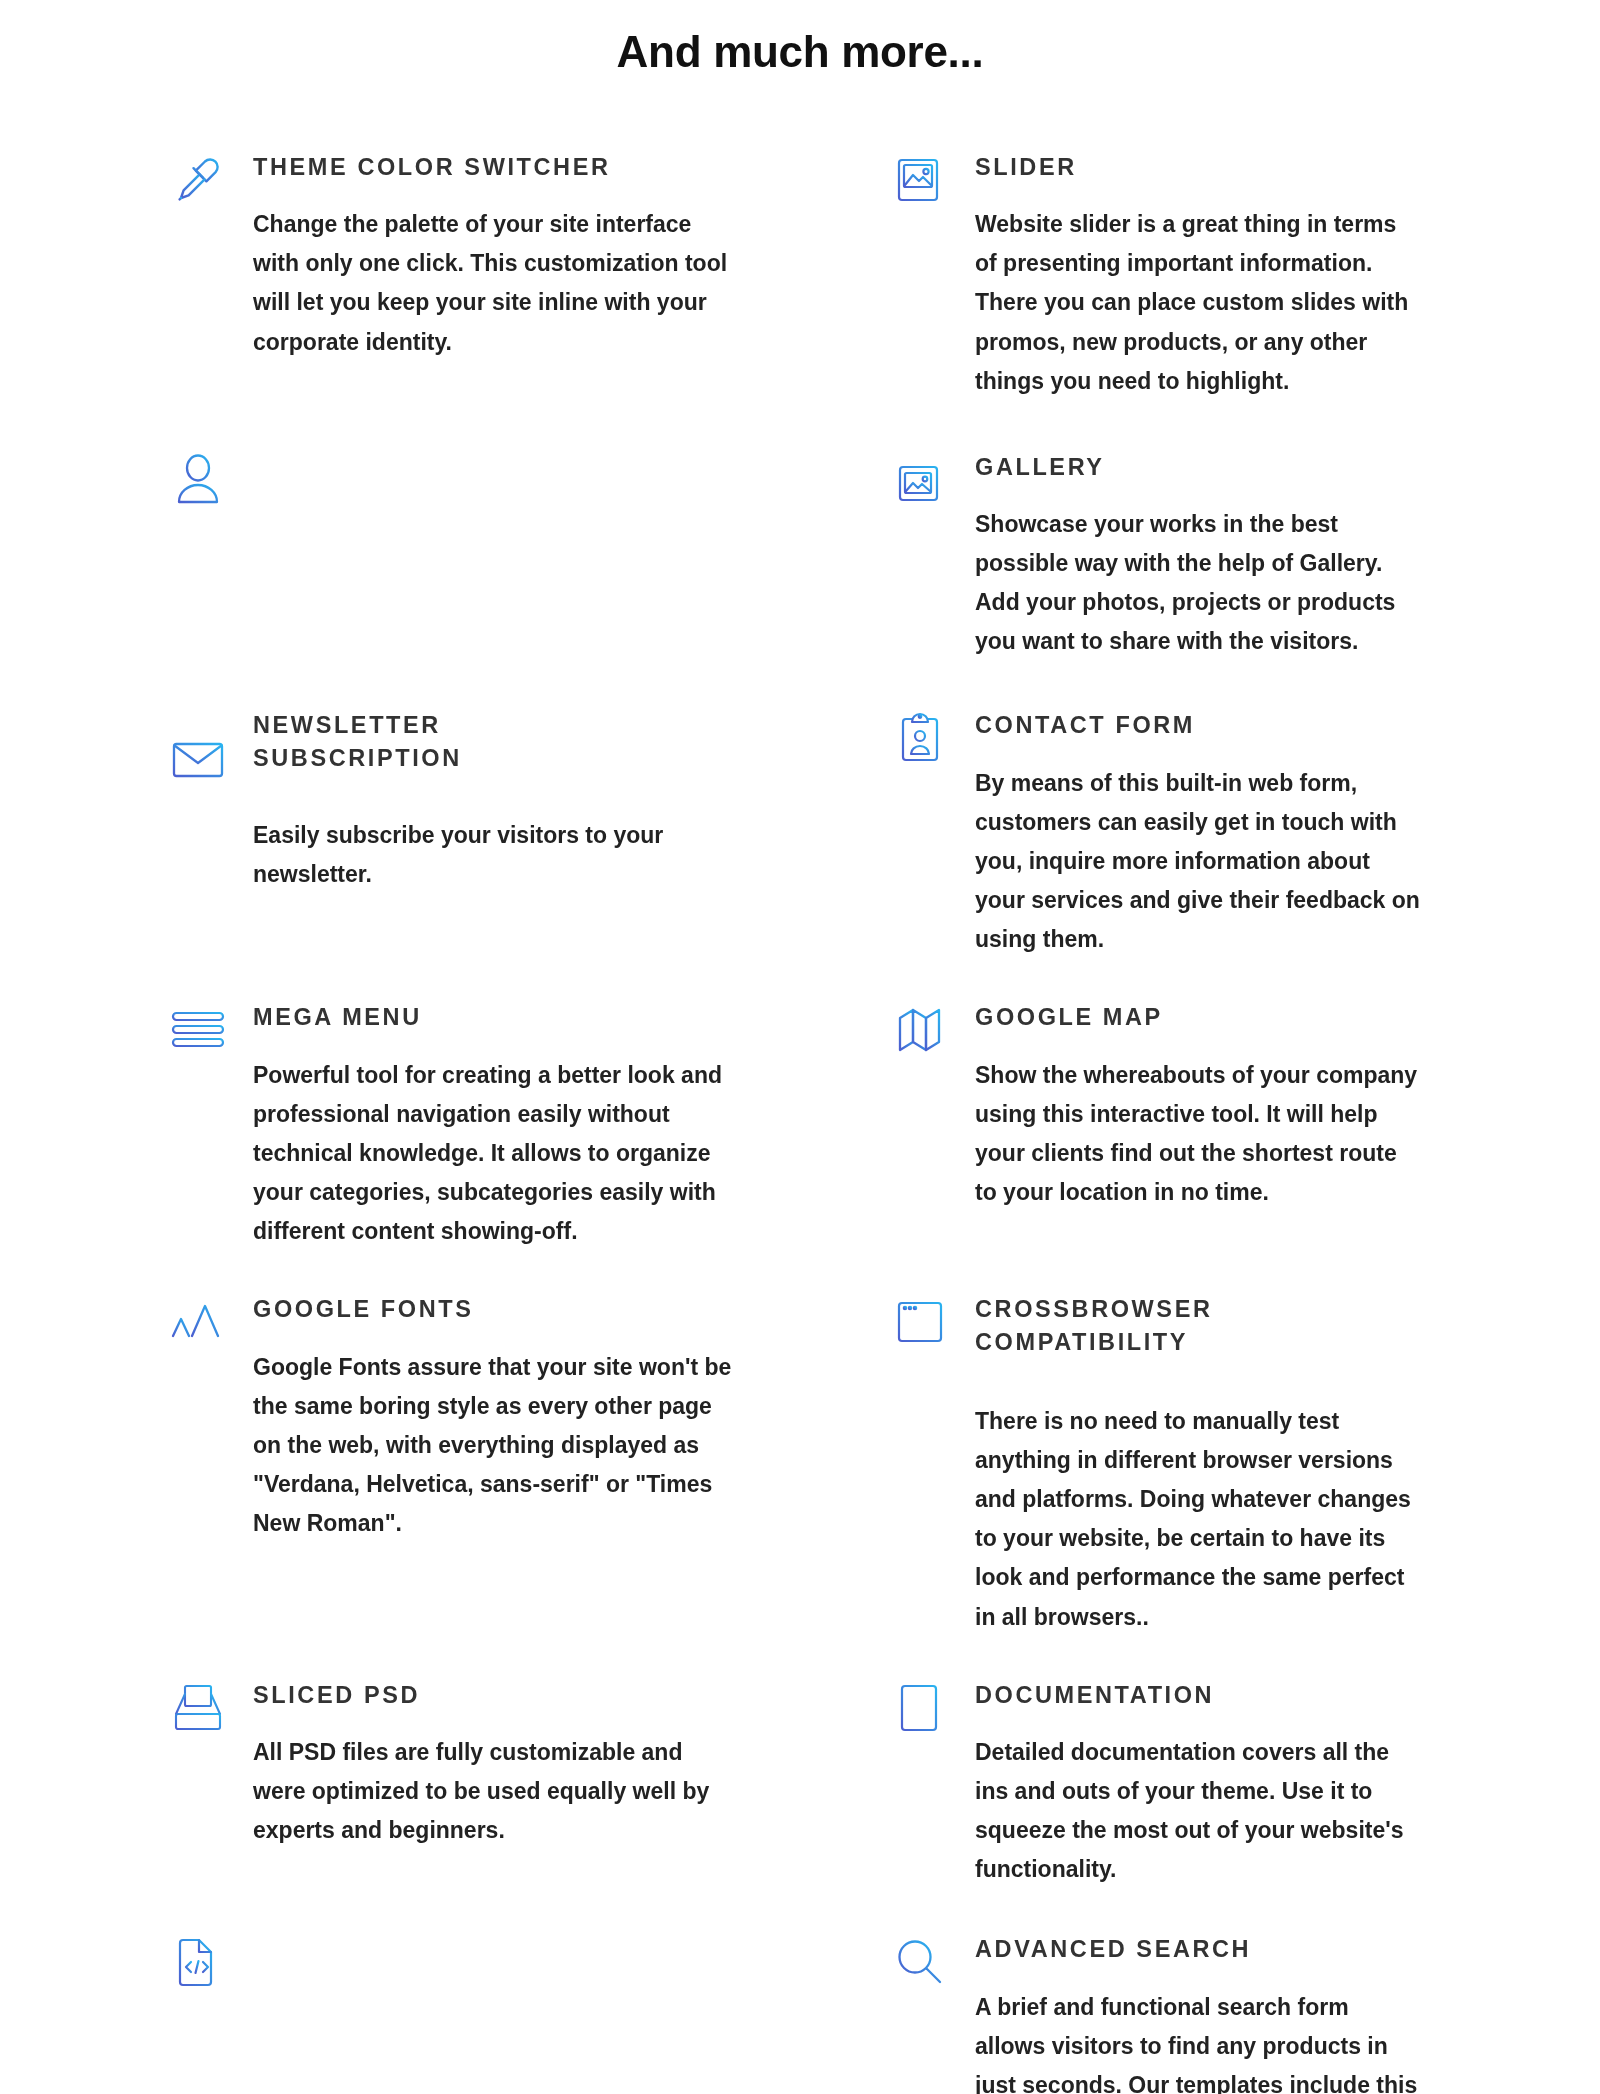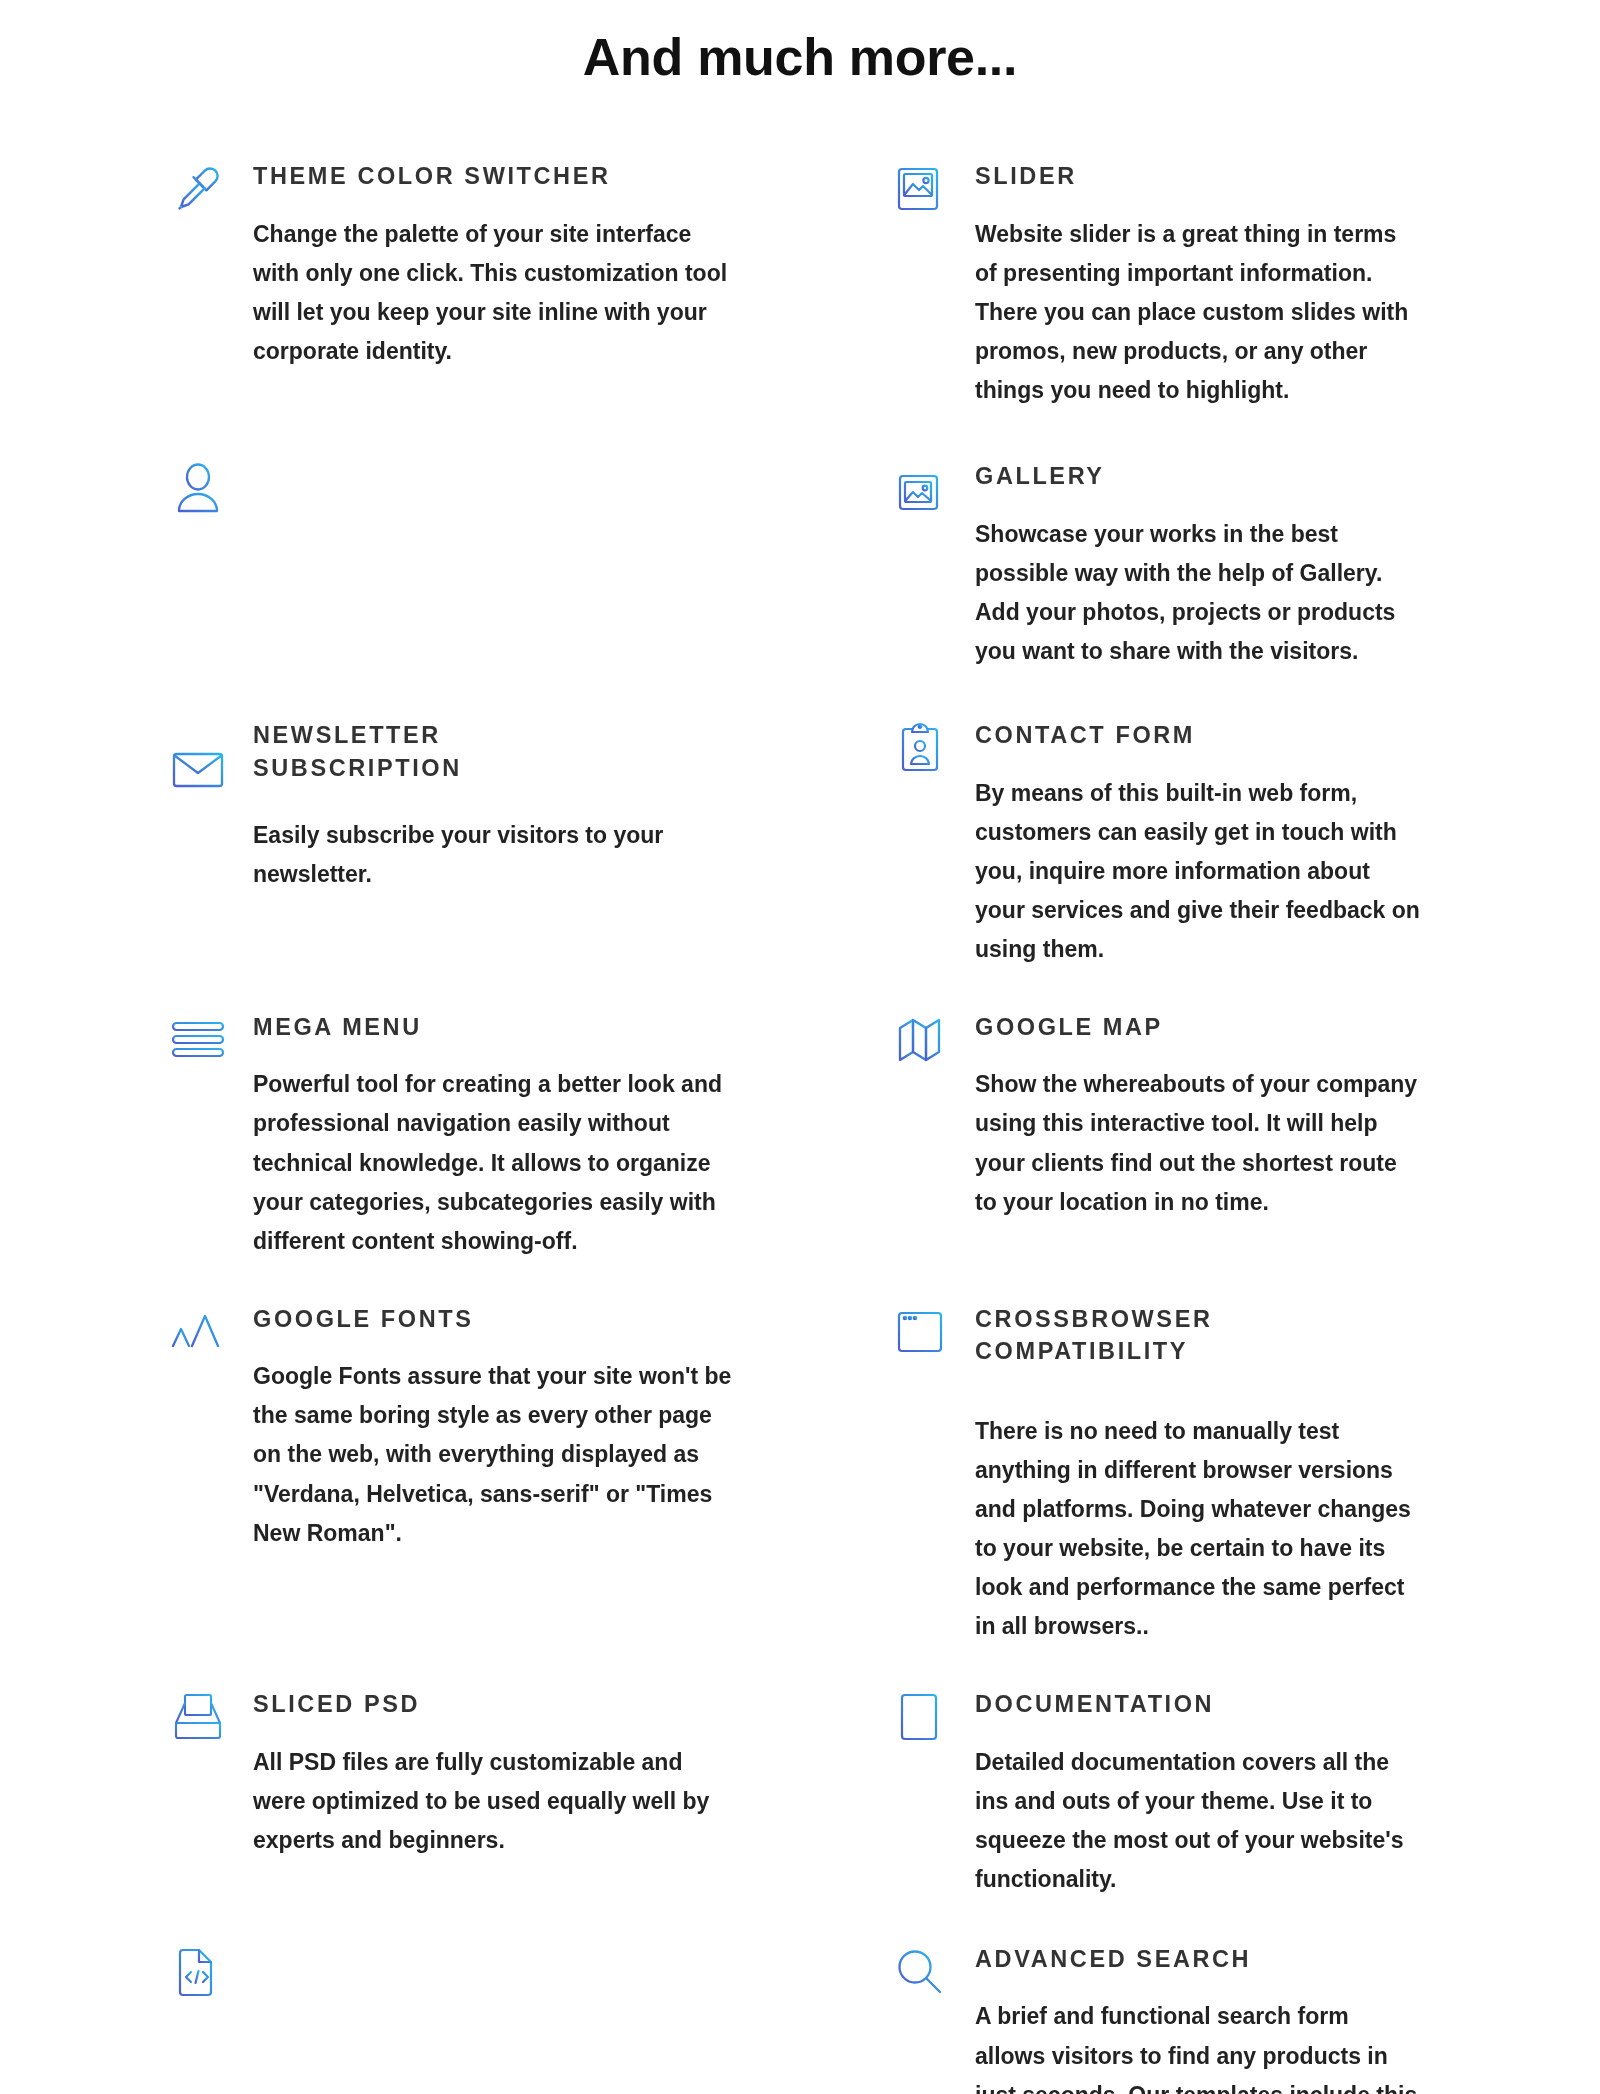--- a/index.html
+++ b/index.html
@@ -14,21 +14,21 @@
   }
   .page {
     width: 1600px;
     min-height: 2094px;
     background: #ffffff;
     position: relative;
     padding-top: 26px;
   }
   .page-title {
     text-align: center;
-    font-size: 52px;
+    font-size: 44px;
     font-weight: 700;
     color: #111111;
     letter-spacing: -0.3px;
     line-height: 1.2;
     margin-bottom: 70px;
   }
   .features-grid {
     width: 1300px;
     margin: 0 auto;
     display: grid;
@@ -193,21 +193,21 @@
                 <stop offset="100%" stop-color="#29b3f0"></stop>
           </linearGradient>
             </defs>
           <g fill="none" stroke="url(#g5)" stroke-width="2.3" stroke-linecap="round" stroke-linejoin="round">
             <rect x="2" y="4" width="48" height="32" rx="2.5"></rect>
             <path d="M2.5 5.5 L26 23 L49.5 5.5"></path>
           </g>
         </svg>
       </div>
       <div class="feature-body">
-        <div class="feature-title" style="max-width:330px; margin-bottom:32px;">NEWSLETTER SUBSCRIPTION</div>
+        <div class="feature-title" style="max-width:330px; margin-bottom:42px;">NEWSLETTER SUBSCRIPTION</div>
         <div class="feature-desc">Easily subscribe your visitors to your newsletter.</div>
       </div>
     </div>
 
     <div class="cell c2 r3 feature">
       <div class="feature-icon">
         <svg width="44" height="52" viewBox="0 0 44 52">
           <defs>
               <linearGradient id="g6" x1="0" y1="1" x2="1" y2="0">
             <stop offset="0%" stop-color="#4b5fd0"></stop>

